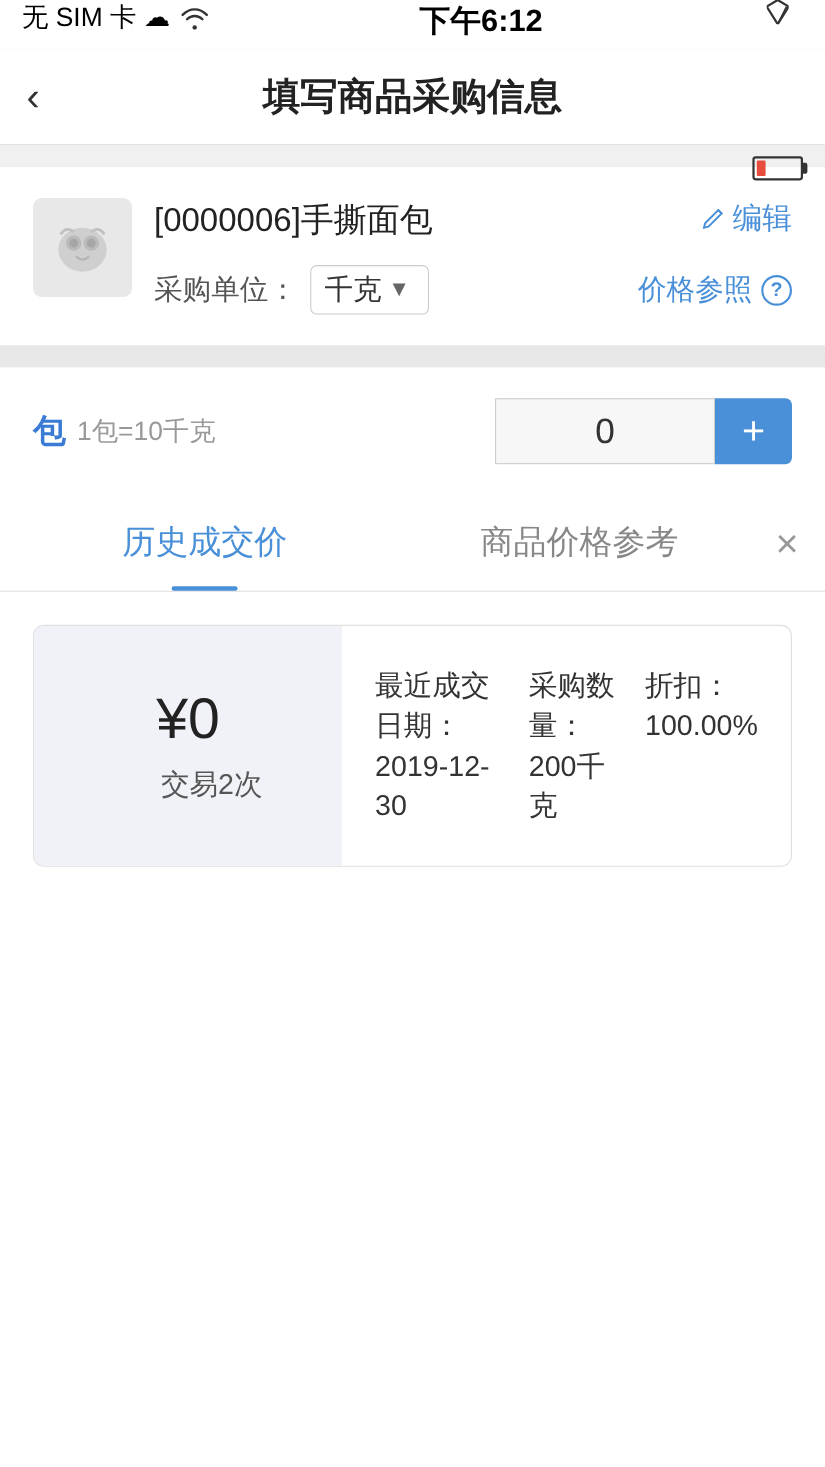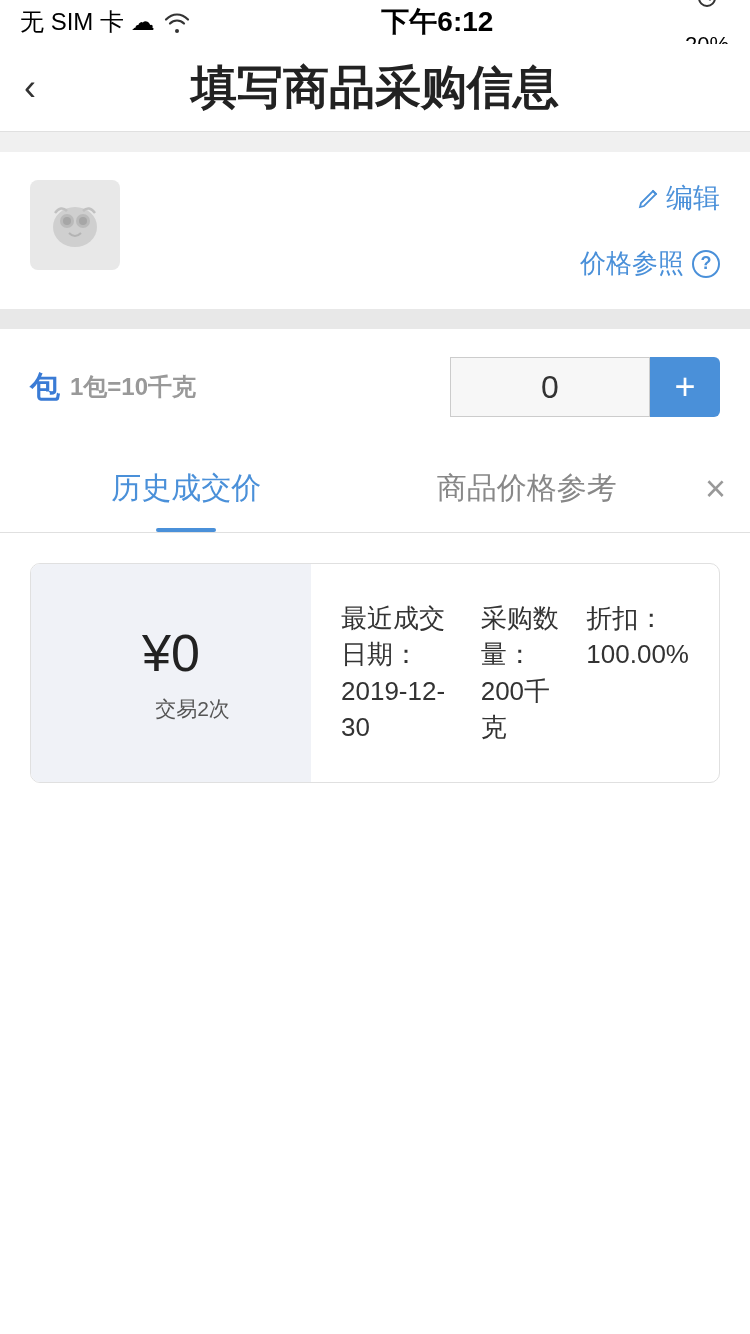--- a/index.html
+++ b/index.html
@@ -11,21 +11,21 @@
       background: #f0f0f0;
       overflow-x: hidden;
     }
 
     
     .status-bar {
       width: 750px;
       height: 44px;
       background: #fff;
       display: flex;
-      align-items: center;
+      align-items: flex-start;
       justify-content: space-between;
       padding: 0 20px;
       font-size: 26px;
       font-weight: 500;
     }
     .status-left {
       display: flex;
       align-items: center;
       gap: 8px;
       font-size: 24px;
@@ -81,21 +81,21 @@
       border-bottom: 1px solid #e0e0e0;
     }
     .nav-back {
       position: absolute;
       left: 24px;
       font-size: 36px;
       color: #333;
       cursor: pointer;
     }
     .nav-title {
-      font-size: 46px;
+      font-size: 34px;
       font-weight: 600;
       color: #222;
     }
 
     
     .product-card {
       background: #fff;
       margin-top: 20px;
       padding: 28px 30px;
     }
@@ -214,21 +214,20 @@
       gap: 10px;
     }
     .quantity-unit-icon {
       font-size: 30px;
       font-weight: 700;
       color: #3a7bd5;
     }
     .quantity-subtext {
       font-size: 24px;
       color: #999;
-      font-weight: bold;
     }
     .quantity-controls {
       display: flex;
       align-items: center;
       gap: 0;
     }
     .quantity-input-box {
       width: 200px;
       height: 60px;
       border: 1px solid #ccc;
@@ -321,21 +320,21 @@
       justify-content: center;
       padding: 40px 20px;
       gap: 12px;
     }
     .history-price-value {
       font-size: 52px;
       font-weight: 500;
       color: #222;
     }
     .history-trade-count {
-      font-size: 21px;
+      font-size: 26px;
       color: #555;
       margin-left: 43px;
     }
     .history-detail-col {
       flex: 1;
       padding: 36px 30px;
       display: flex;
       gap: 20px;
       justify-content: center;
     }
@@ -397,20 +396,30 @@
           <circle cx="22" cy="26" r="7" fill="#777"></circle>
           <circle cx="38" cy="26" r="7" fill="#777"></circle>
           <circle cx="22" cy="26" r="4" fill="#444"></circle>
           <circle cx="38" cy="26" r="4" fill="#444"></circle>
           <path d="M24 38 Q30 44 36 38" stroke="#666" stroke-width="2" fill="none"></path>
           <path d="M10 18 Q16 10 22 16" stroke="#888" stroke-width="2.5" fill="none"></path>
           <path d="M50 18 Q44 10 38 16" stroke="#888" stroke-width="2.5" fill="none"></path>
         </svg>
       </div>
 
+      <div class="product-info">
+        <div class="product-name">[0000006]手撕面包</div>
+        <div class="product-unit-row">
+          <span>采购单位：</span>
+          <div class="unit-select">
+            <span>千克</span>
+            <span class="unit-dropdown-arrow">▼</span>
+          </div>
+        </div>
+      </div>
     </div>
 
     <div class="product-actions">
       <div class="edit-link">
         <svg width="22" height="22" viewBox="0 0 22 22">
           <path d="M3 16L2 20l4-1L18 7l-3-3L3 16z" fill="none" stroke="#4a90d9" stroke-width="1.8"></path>
           <path d="M15 4l3 3" stroke="#4a90d9" stroke-width="1.8" stroke-linecap="round"></path>
         </svg>
         <span>编辑</span>
       </div>

